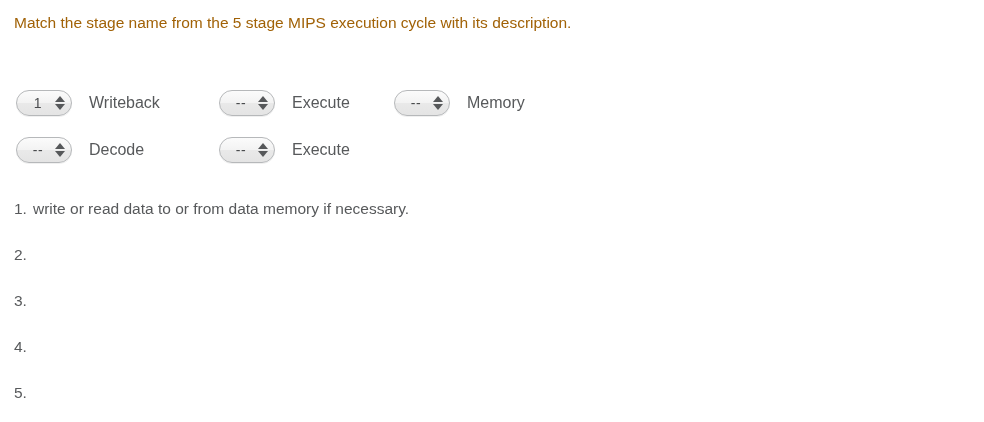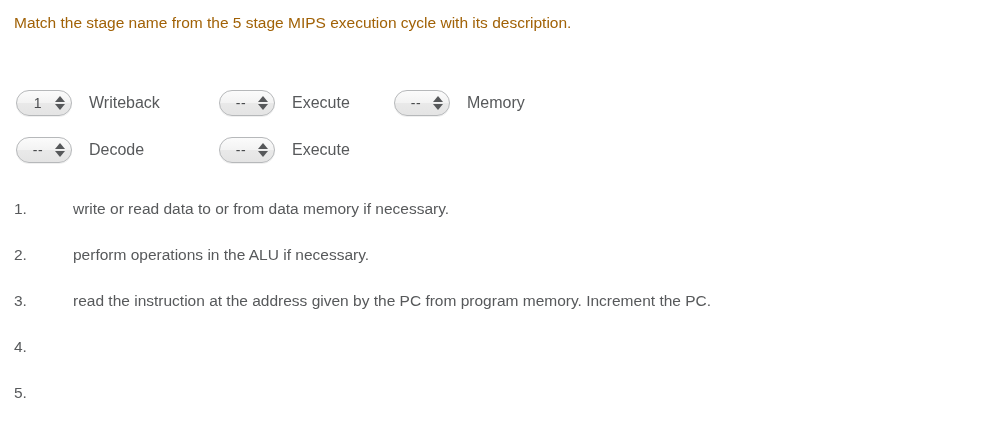--- a/index.html
+++ b/index.html
@@ -124,21 +124,20 @@
   .desc-num {
     flex: 0 0 auto;
     width: 19px;
     font-size: 15.5px;
     color: #57595b;
   }
   .desc-text {
     flex: 0 0 auto;
     font-size: 15.5px;
     color: #57595b;
-    margin-left: 40px;
   }
 </style>
 </head>
 <body>
 
 <div class="prompt">Match the stage name from the 5 stage MIPS execution cycle with its description.</div>
 
 <div class="match-rows">
 
   <div class="match-row">
@@ -208,26 +207,24 @@
 
 <div class="desc-list">
 
   <div class="desc-item">
     <span class="desc-num">1.</span>
     <span class="desc-text">write or read data to or from data memory if necessary.</span>
   </div>
 
   <div class="desc-item">
     <span class="desc-num">2.</span>
-    <span class="desc-text">perform operations in the ALU if necessary.</span>
   </div>
 
   <div class="desc-item">
     <span class="desc-num">3.</span>
-    <span class="desc-text">read the instruction at the address given by the PC from program memory. Increment the PC.</span>
   </div>
 
   <div class="desc-item">
     <span class="desc-num">4.</span>
   </div>
 
   <div class="desc-item">
     <span class="desc-num">5.</span>
   </div>
 

